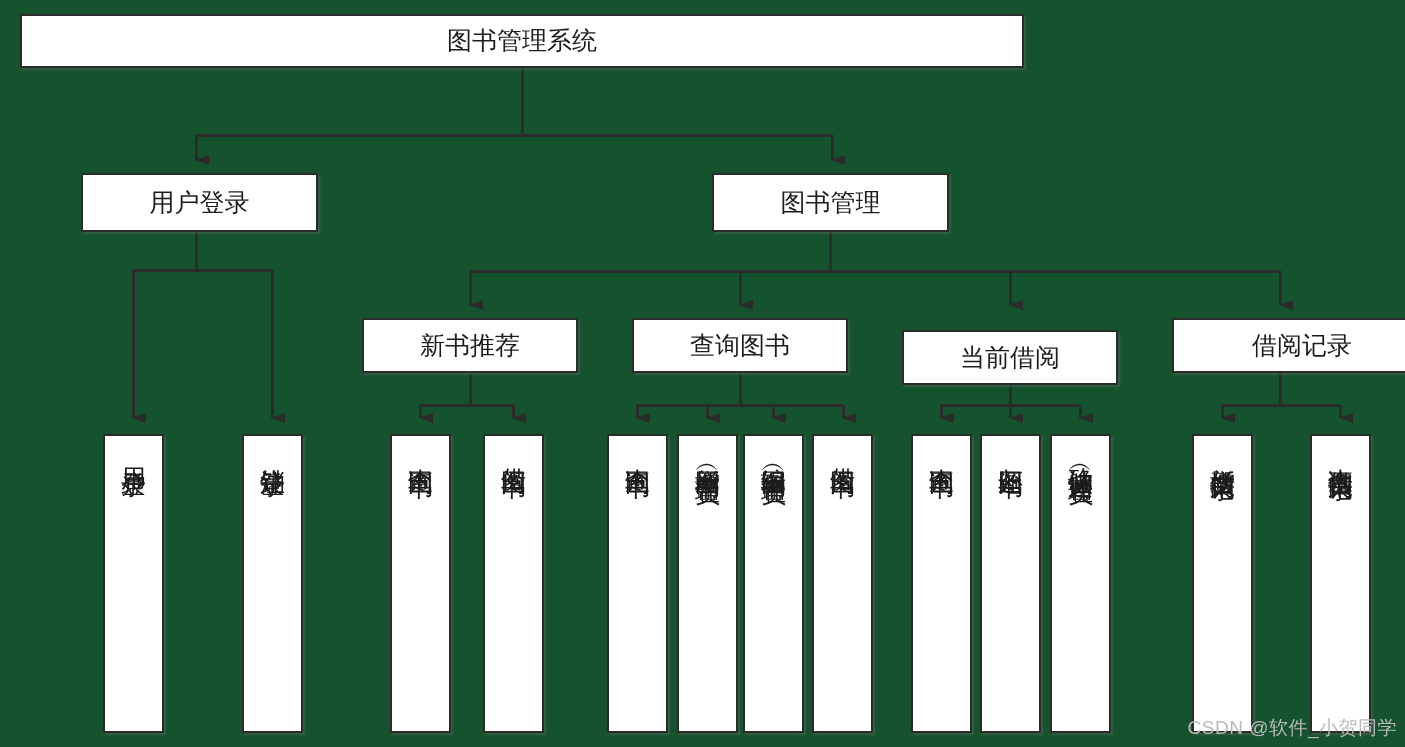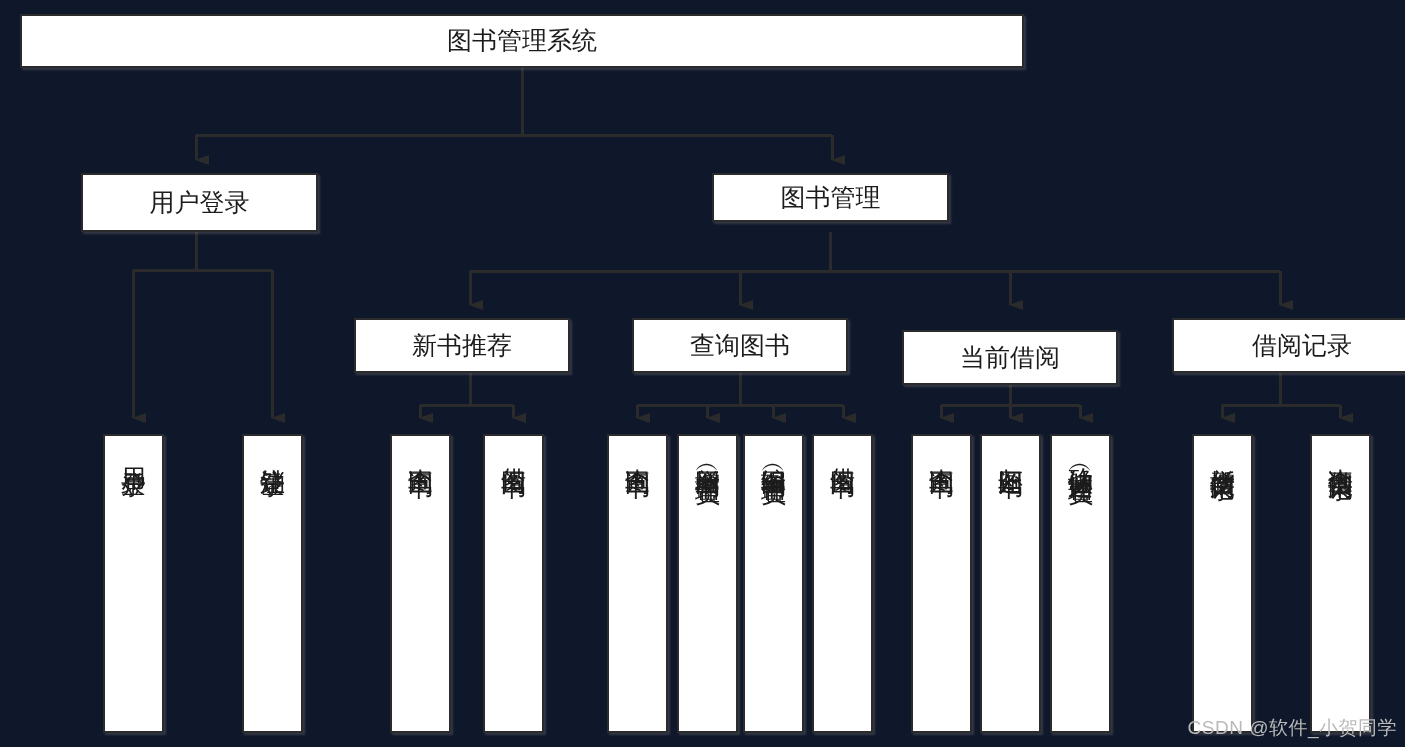--- a/index.html
+++ b/index.html
@@ -8,21 +8,21 @@
     padding: 0;
     background: #ffffff;
   }
   body {
     font-family: "DejaVu Sans", "Liberation Sans", sans-serif;
   }
   #canvas {
     position: relative;
     width: 1405px;
     height: 747px;
-    background: #0f172a;
+    background: #14532d;
     overflow: hidden;
   }
   svg.wires {
     position: absolute;
     left: 0;
     top: 0;
     width: 1405px;
     height: 747px;
     pointer-events: none;
   }
@@ -128,25 +128,25 @@
     </g>
   </svg>
 
   <div class="node root" style="left:20px; top:14px; width:1004px; height:54px;">
     <span class="lbl">图书管理系统</span>
   </div>
 
   <div class="node horiz" style="left:81px; top:173px; width:237px; height:59px;">
     <span class="lbl">用户登录</span>
   </div>
-  <div class="node horiz" style="left:712px; top:173px; width:237px; height:49px;">
+  <div class="node horiz" style="left:712px; top:173px; width:237px; height:59px;">
     <span class="lbl">图书管理</span>
   </div>
 
-  <div class="node horiz" style="left:354px; top:318px; width:216px; height:55px;">
+  <div class="node horiz" style="left:362px; top:318px; width:216px; height:55px;">
     <span class="lbl">新书推荐</span>
   </div>
   <div class="node horiz" style="left:632px; top:318px; width:216px; height:55px;">
     <span class="lbl">查询图书</span>
   </div>
   <div class="node horiz" style="left:902px; top:330px; width:216px; height:55px;">
     <span class="lbl">当前借阅</span>
   </div>
   <div class="node horiz" style="left:1172px; top:318px; width:260px; height:55px;">
     <span class="lbl">借阅记录</span>

